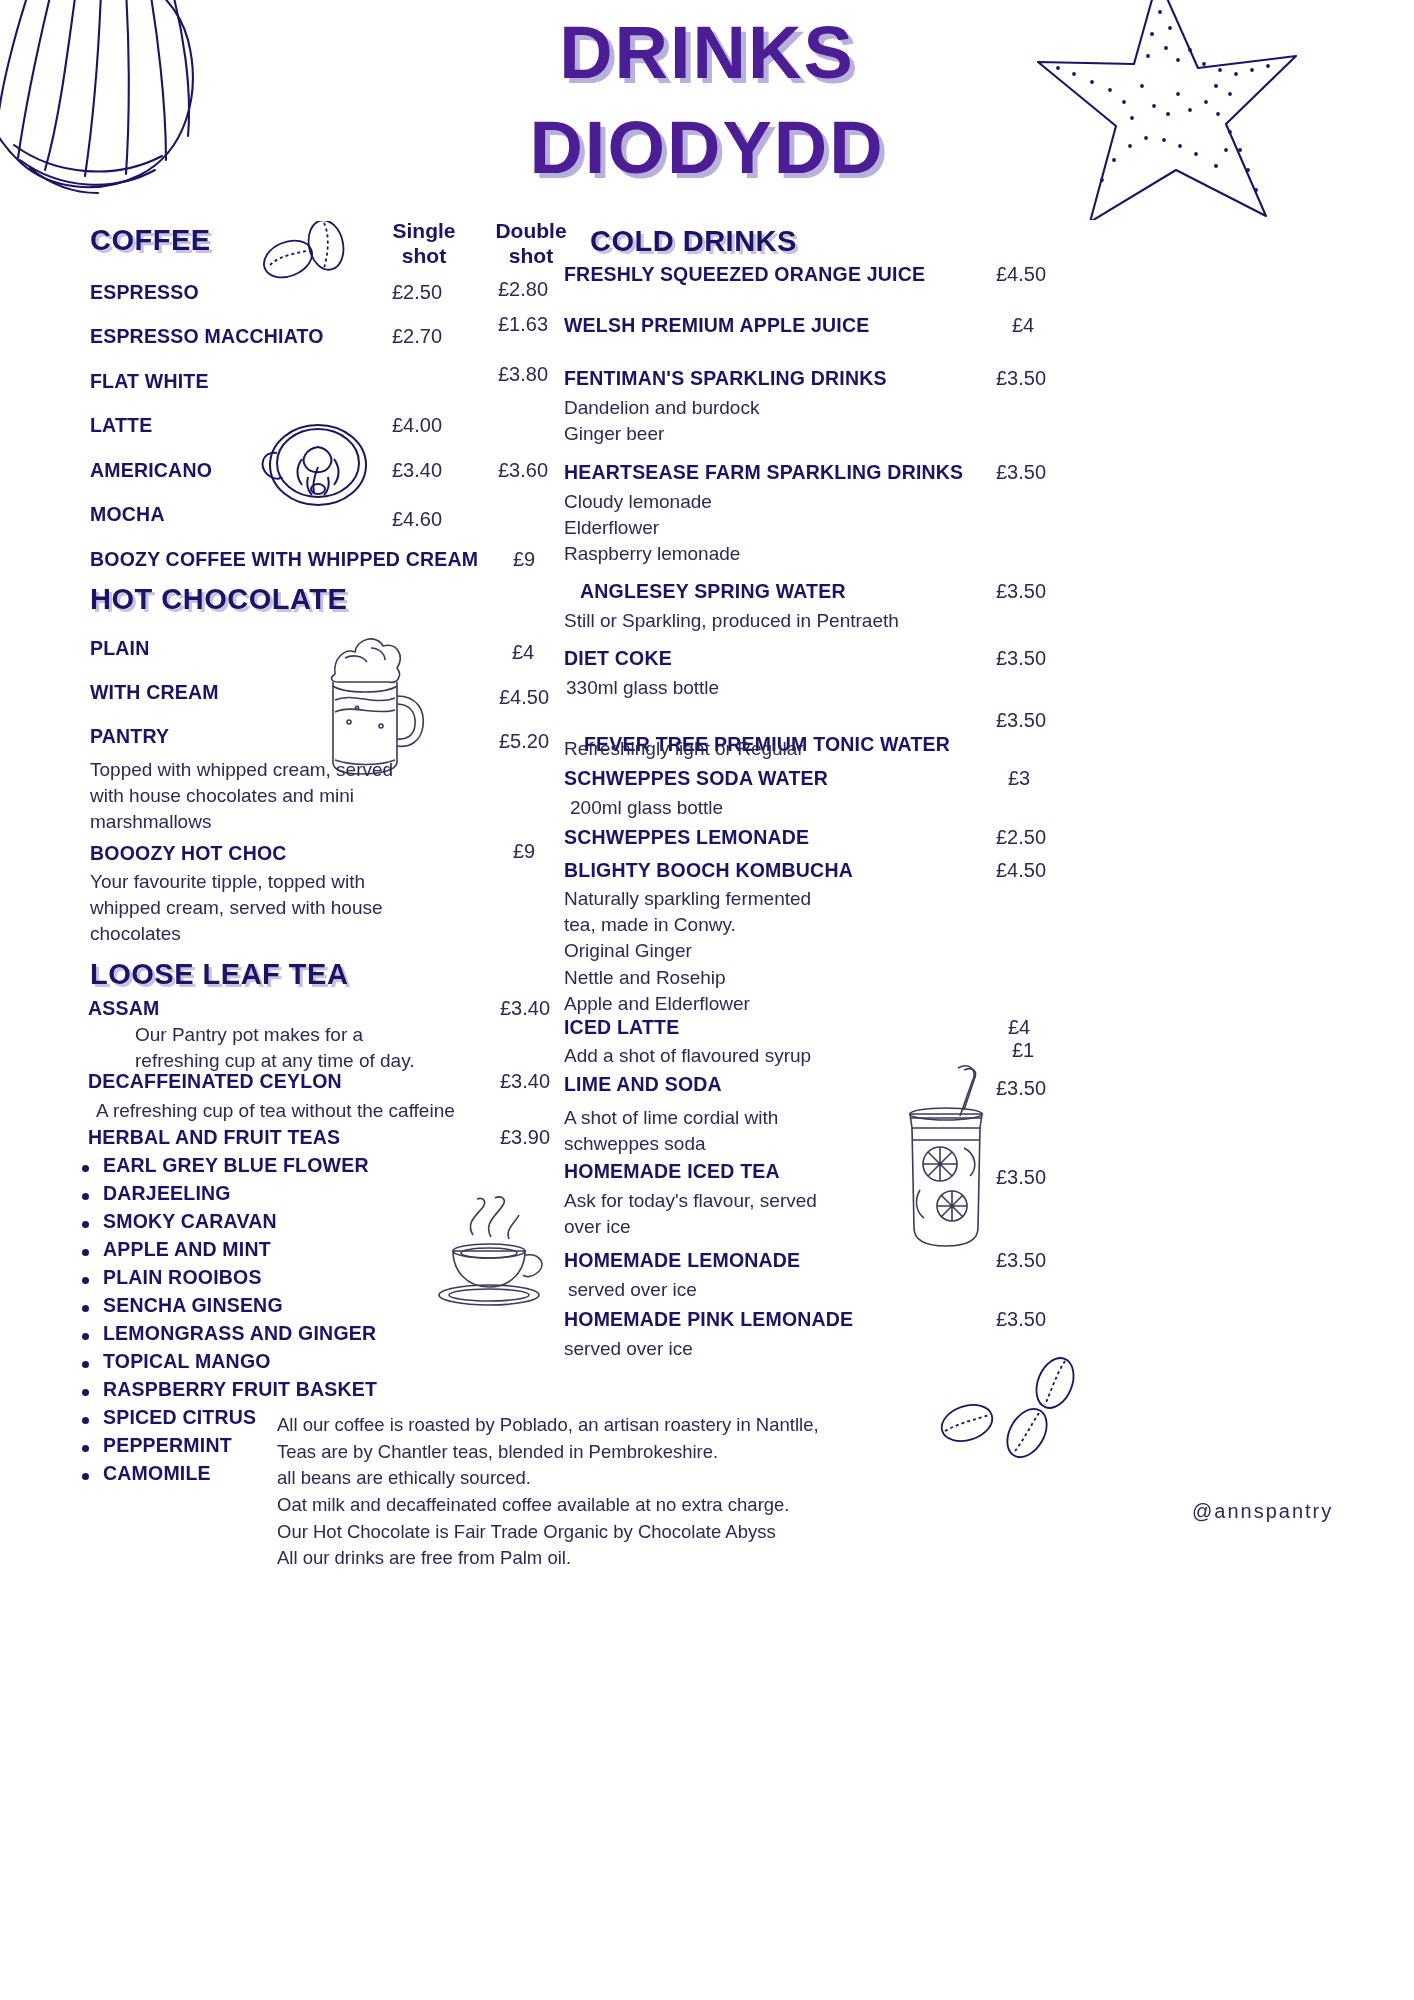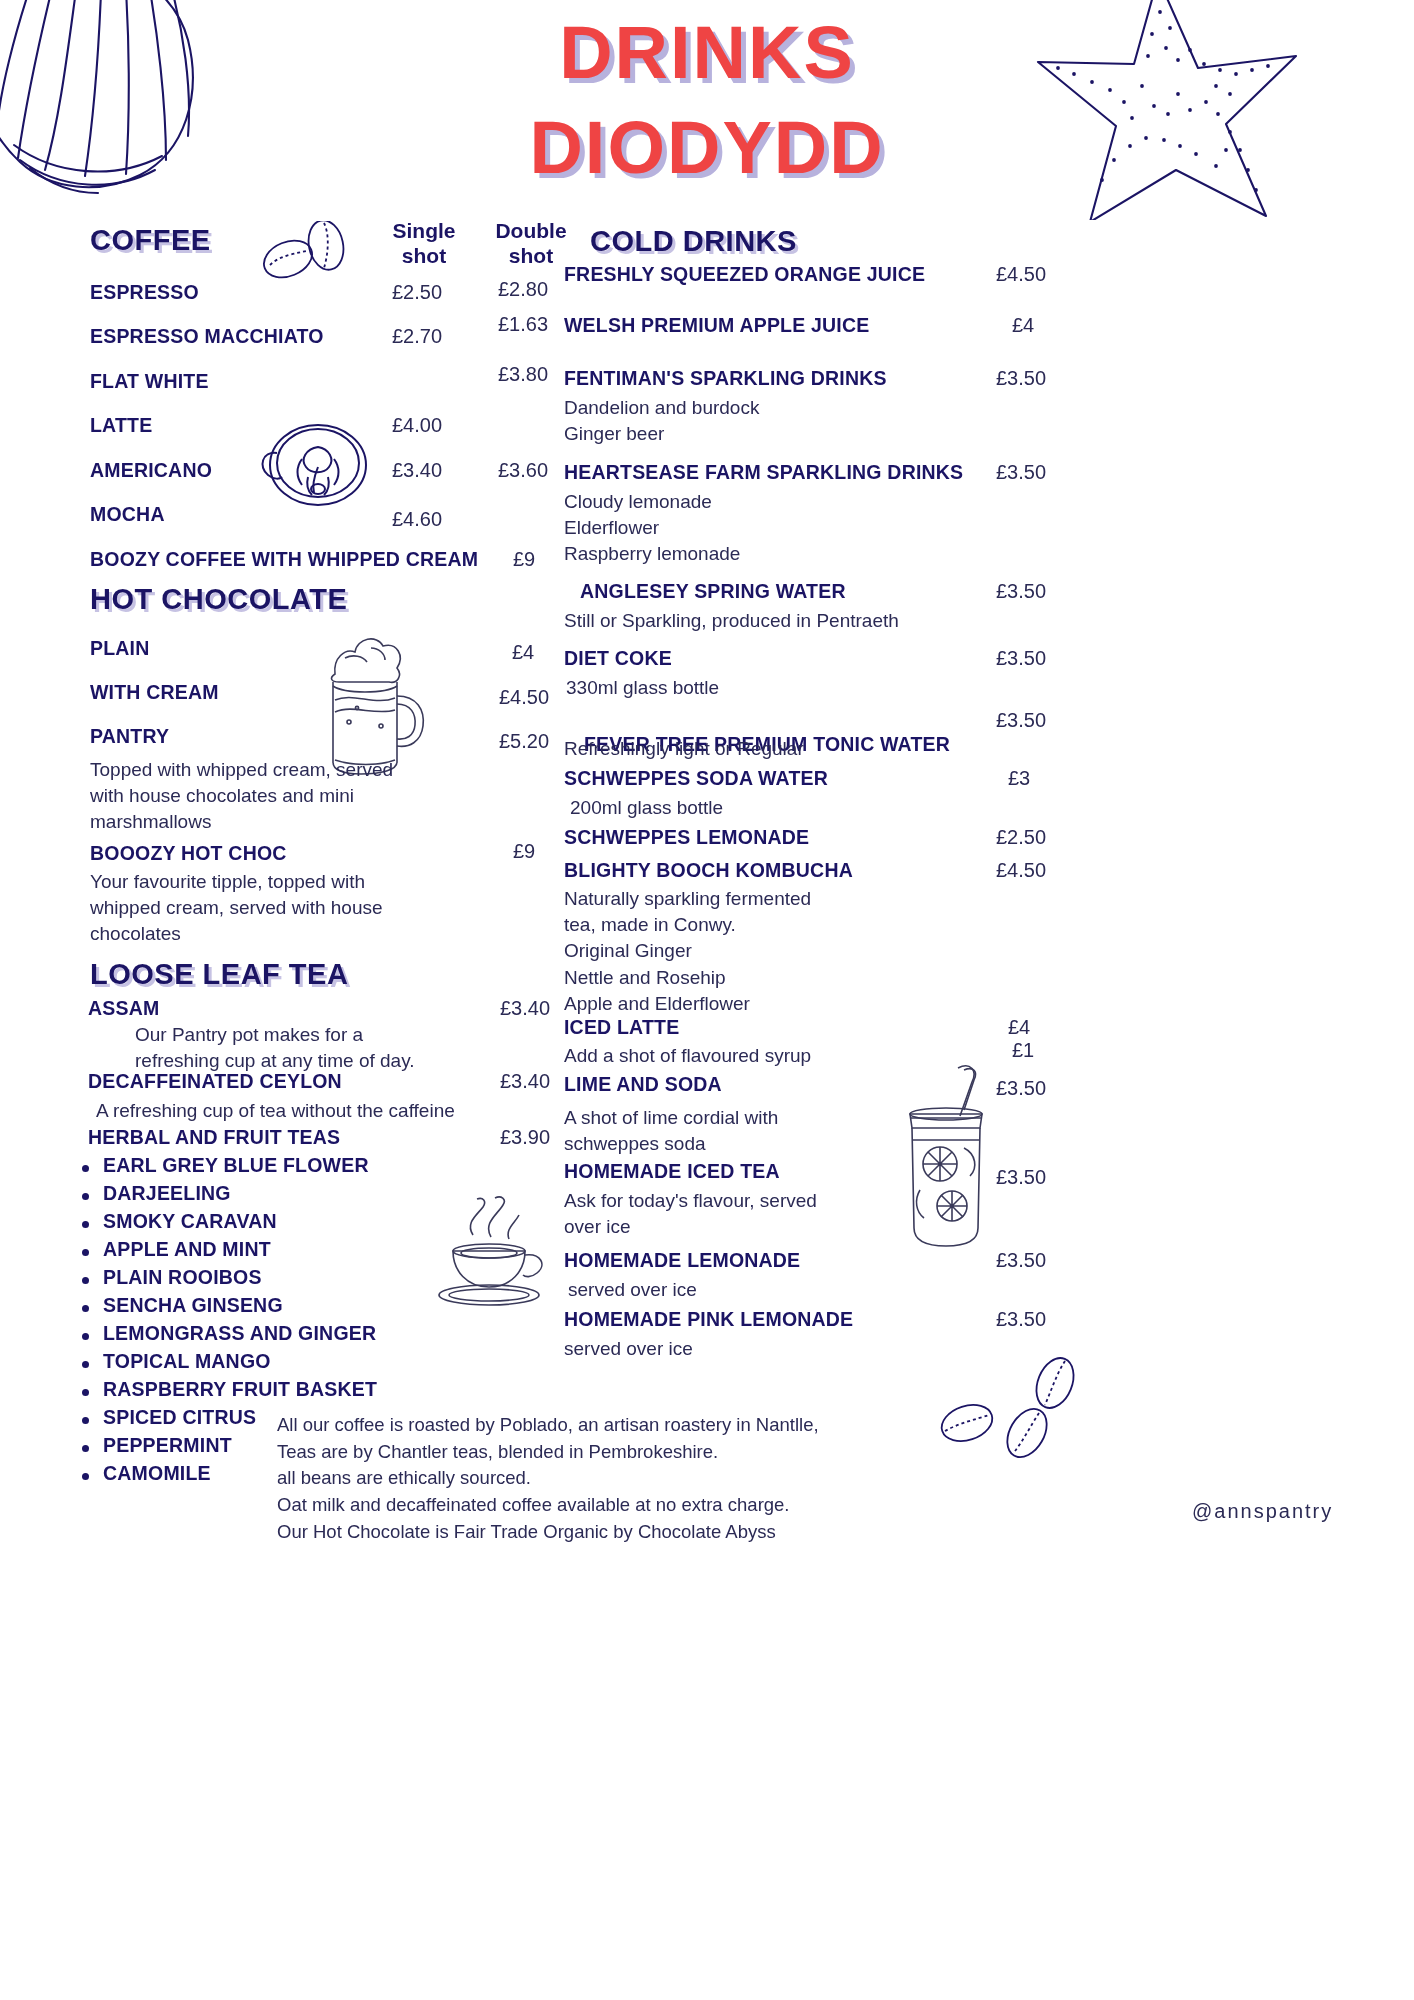--- a/index.html
+++ b/index.html
@@ -30,21 +30,21 @@
     left: 0;
     width: 1414px;
     text-align: center;
   }
   .title-line {
     font-family: "Liberation Sans", sans-serif;
     font-weight: 700;
     font-size: 74px;
     letter-spacing: 2px;
     line-height: 1.28;
-    color: #ef4444;
+    color: #4c1d95;
     text-shadow: 5px 5px 0 #b7b2dd;
   }
 
   
   .sec-head {
     font-weight: 700;
     font-size: 29px;
     letter-spacing: 0.5px;
     color: #1b1464;
     text-shadow: 3px 3px 0 #c6c2e3;
@@ -491,17 +491,18 @@
       </g>
     </svg>
   </div>
 
   <div class="footer-note" style="left:277px; top:1412px; width:660px;">
     <div>All our coffee is roasted by Poblado, an artisan roastery in Nantlle,</div>
     <div>Teas are by Chantler teas, blended in Pembrokeshire.</div>
     <div>all beans are ethically sourced.</div>
     <div>Oat milk and decaffeinated coffee available at no extra charge.</div>
     <div>Our Hot Chocolate is Fair Trade Organic by Chocolate Abyss</div>
+    <div>All our drinks are free from Palm oil.</div>
   </div>
 
   <div class="handle" style="left:1192px; top:1500px;">@annspantry</div>
 
 </div>
 
 </body></html>

